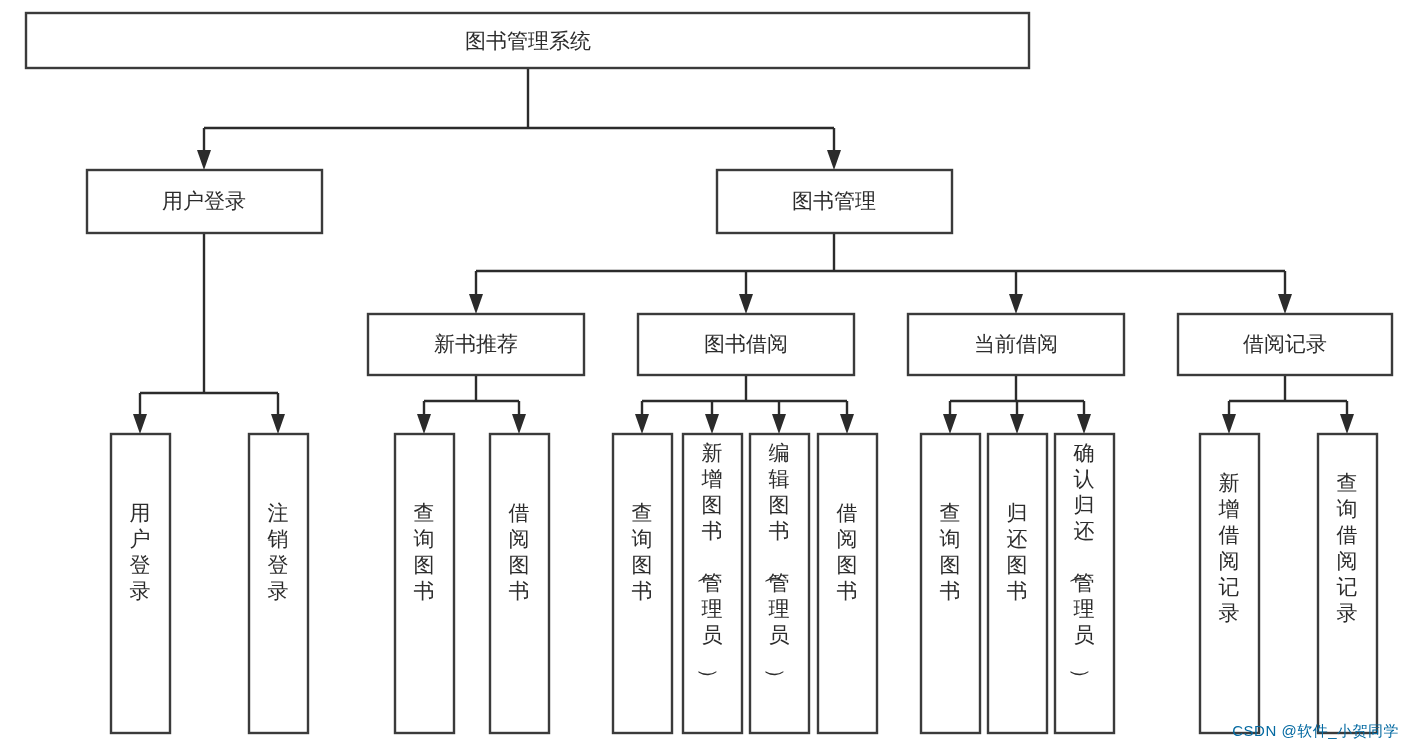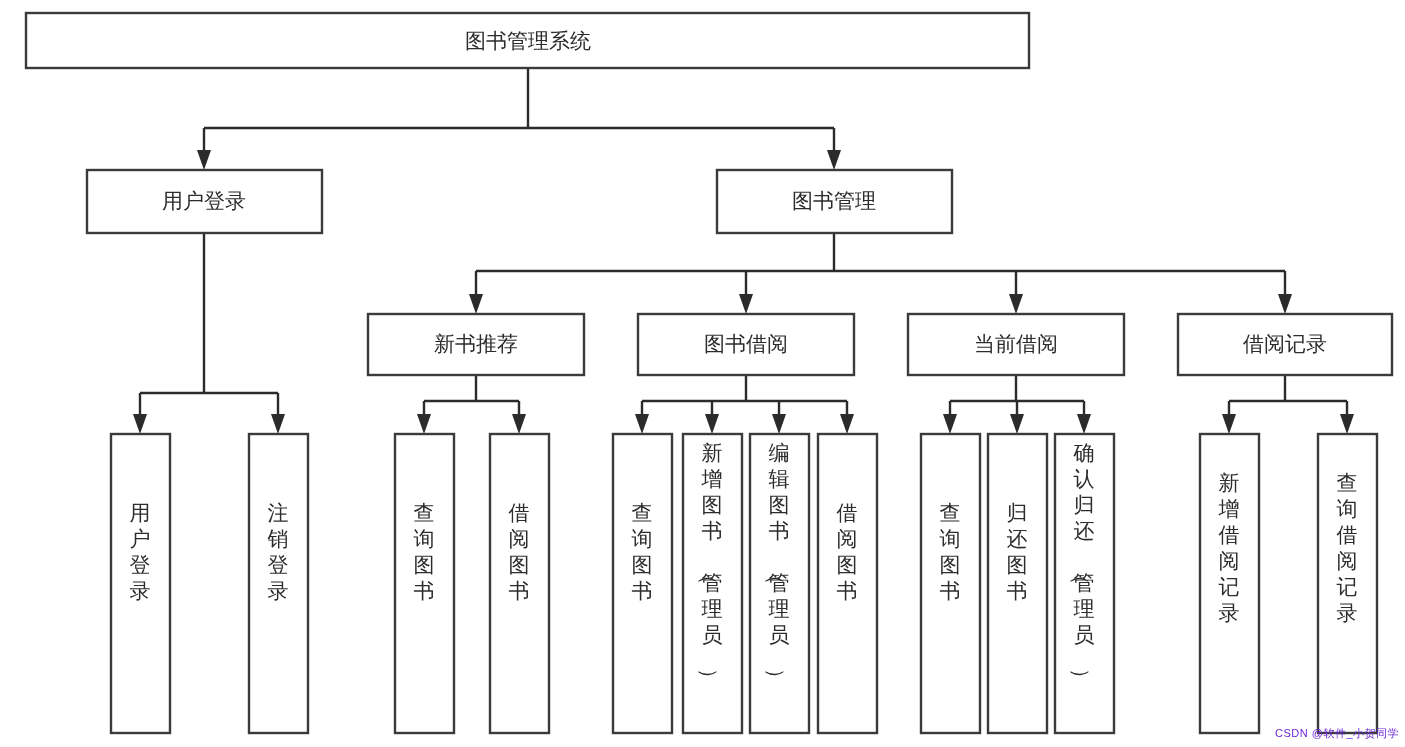--- a/index.html
+++ b/index.html
@@ -52,22 +52,22 @@
     font-family: "Liberation Sans", "DejaVu Sans", sans-serif;
     font-size: 21px;
     fill: #2c2c2c;
     text-anchor: middle;
   }
   .watermark {
     position: absolute;
     right: 12px;
     bottom: 6px;
     font-family: "Liberation Sans", "DejaVu Sans", sans-serif;
-    font-size: 11px;
-    color: #6d28d9;
+    font-size: 15px;
+    color: #0369a1;
     white-space: nowrap;
     letter-spacing: 0.5px;
   }
 </style>
 </head>
 <body>
 
 <div id="diagram-root">
   <svg id="flow" viewBox="0 0 1405 747" xmlns="http://www.w3.org/2000/svg">
 

